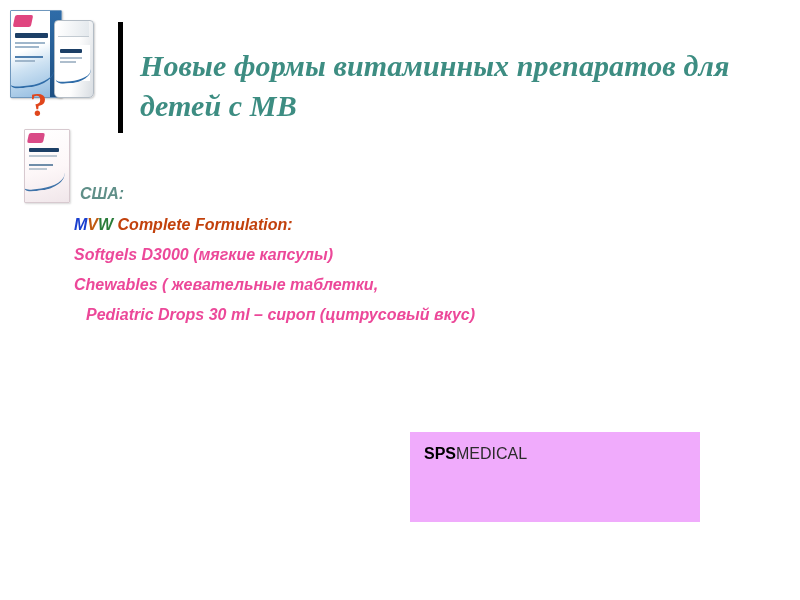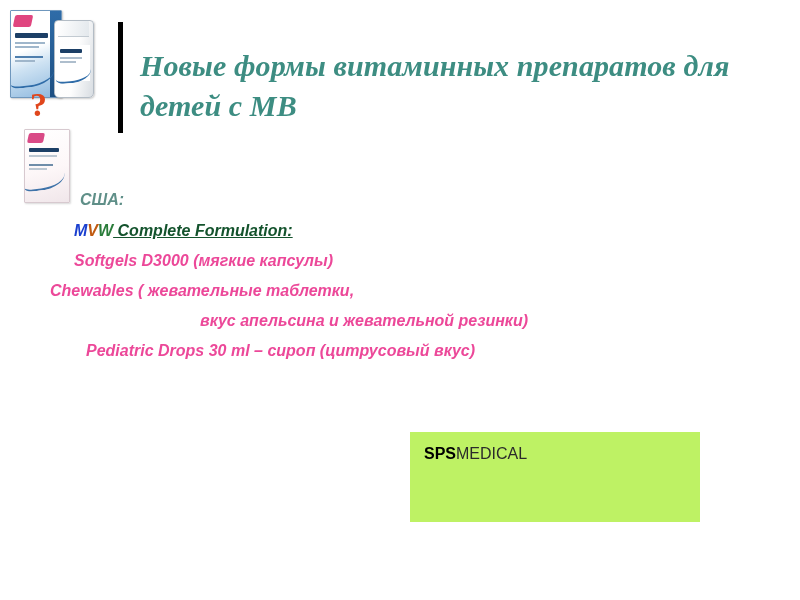--- a/index.html
+++ b/index.html
@@ -253,21 +253,21 @@
     color: #3d8d82;
     line-height: 1.34;
     letter-spacing: 0.1px;
     font-family: Liberation Serif, serif;
   }
 
   
   .body-block {
     position: absolute;
     left: 0;
-    top: 192px;
+    top: 186px;
     width: 800px;
   }
   .line {
     font-size: 16px;
     font-style: italic;
     font-weight: 700;
     color: #ec4899;
     line-height: 1;
     white-space: pre;
     margin: 0;
@@ -279,49 +279,49 @@
     margin-bottom: 15px;
   }
   .line.l-mvw {
     padding-left: 74px;
     margin-bottom: 14px;
     color: #111111;
   }
   .line.l-mvw .m { color: #1a3fcf; }
   .line.l-mvw .v { color: #c05a10; }
   .line.l-mvw .w { color: #2a7c3a; }
-  .line.l-mvw .rest { color: #14532d; text-decoration: underline; }
+  .line.l-mvw .rest { color: #c2410c; }
   .line.l-softgels-d3000 {
     padding-left: 74px;
     margin-bottom: 14px;
   }
   .line.l-softgels {
     padding-left: 88px;
     margin-bottom: 14px;
   }
   .line.l-chewables {
-    padding-left: 50px;
+    padding-left: 74px;
     margin-bottom: 14px;
   }
   .line.l-flavour {
     padding-left: 200px;
     margin-bottom: 14px;
   }
   .line.l-drops {
     padding-left: 86px;
   }
 
   
   .footer-card {
     position: absolute;
     left: 410px;
     top: 432px;
     width: 290px;
     height: 90px;
-    background: #bef264;
+    background: #f0abfc;
   }
   .footer-card .fc-inner {
     padding: 12px 0 0 10px;
   }
   .brand-line {
     font-size: 16px;
     line-height: 1.25;
     color: #1a1a1a;
     white-space: pre;
     margin-bottom: 2px;
@@ -395,21 +395,20 @@
 
     <p class="line country">США:</p>
 
     <p class="line l-mvw"><span class="m">M</span><span class="v">V</span><span class="w">W</span><span class="rest"> Complete Formulation:</span></p>
 
     <p class="line l-softgels-d3000">Softgels D3000 (мягкие капсулы)</p>
 
 
     <p class="line l-chewables">Chewables ( жевательные таблетки,</p>
 
-    <p class="line l-flavour">вкус апельсина и жевательной резинки)</p>
 
     <p class="line l-drops">Pediatric Drops 30 ml – сироп (цитрусовый вкус)</p>
   </div>
 
   <div class="footer-card">
     <div class="fc-inner">
       <div class="brand-line"><span class="sps">SPS</span><span class="medical">MEDICAL</span></div>
 
 
     </div>

